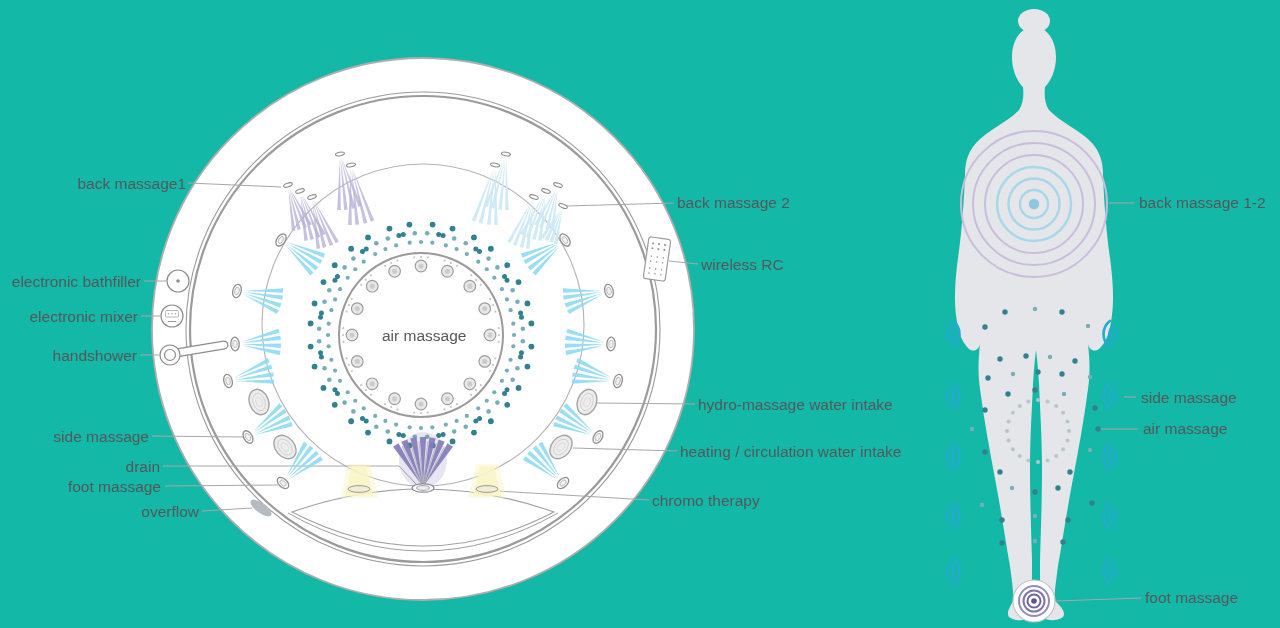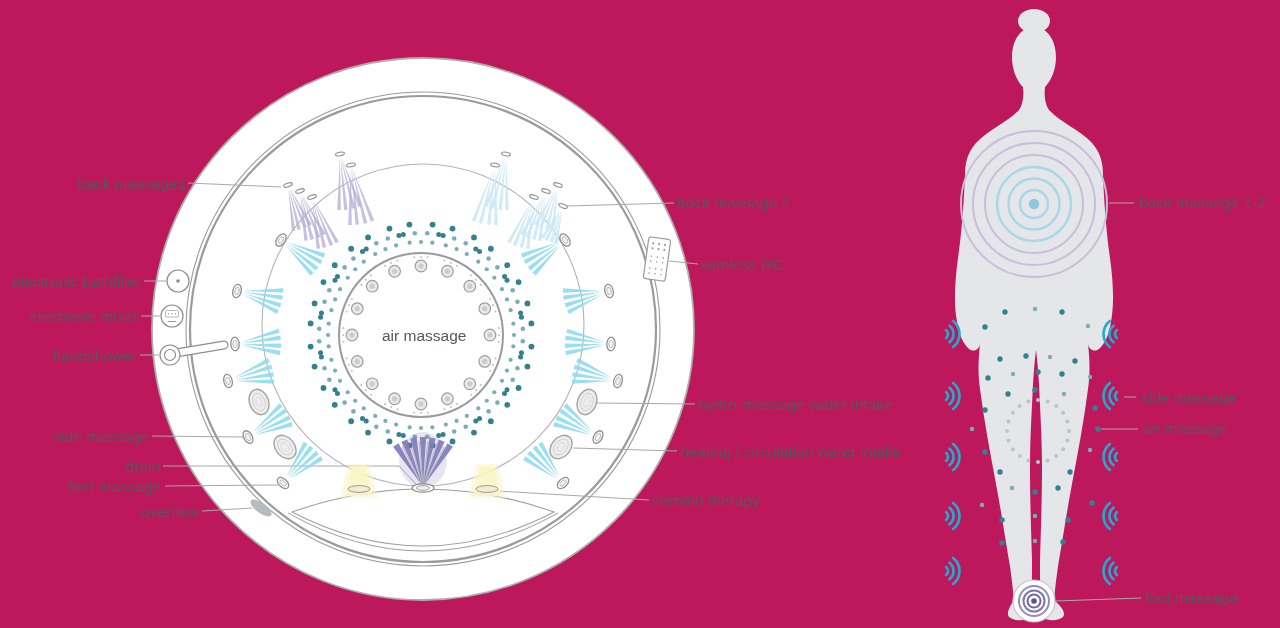--- a/index.html
+++ b/index.html
@@ -1,16 +1,16 @@
 <!DOCTYPE html>
 <html><head>
 <meta charset="utf-8">
 <style>
   html,body{margin:0;padding:0;background:#fff;}
-  #stage{position:relative;width:1280px;height:628px;background:#be185d;overflow:hidden;}
+  #stage{position:relative;width:1280px;height:628px;background:#14b8a6;overflow:hidden;}
   svg{display:block;}
   .lbl{font-family:"Liberation Sans","DejaVu Sans",sans-serif;font-size:15.5px;fill:#56575b;}
 </style>
 </head>
 <body>
 
 <div id="stage">
 <svg id="diagram" width="1280" height="628" viewBox="0 0 1280 628">
 
   <g id="tub-circles">

